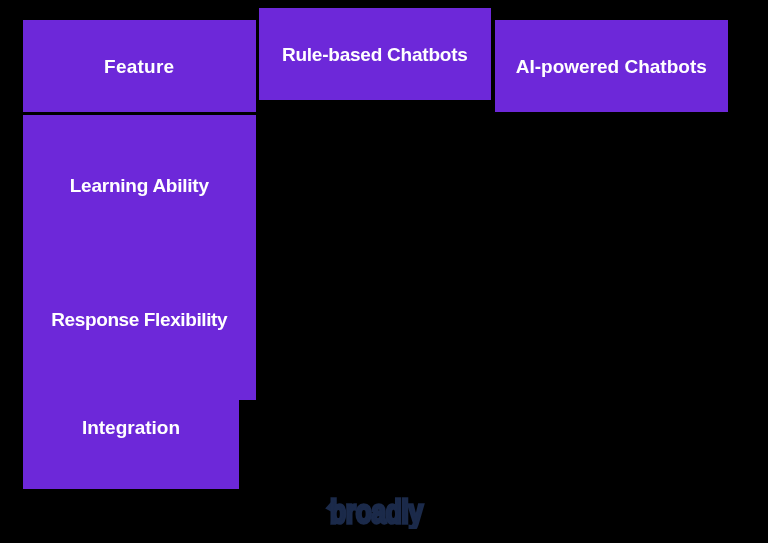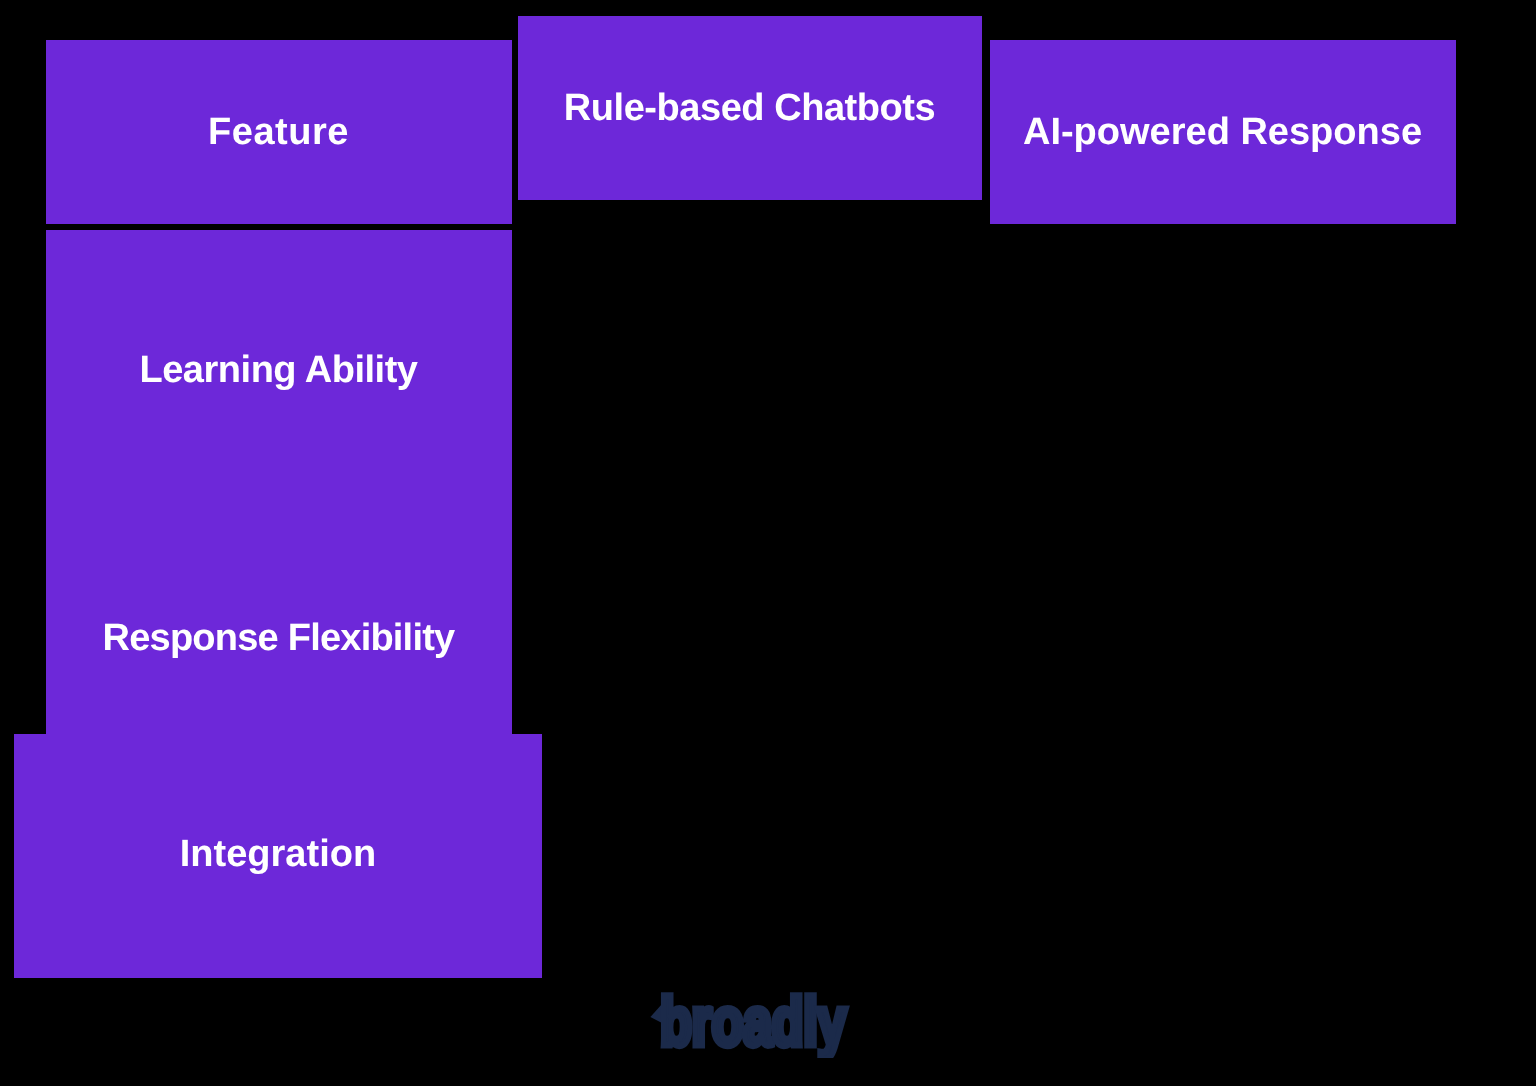--- a/index.html
+++ b/index.html
@@ -9,23 +9,23 @@
   .lsf{letter-spacing:0.25px}
   .hd{padding-top:2px;box-sizing:border-box}
   .ls2{letter-spacing:-0.24px}
   .ls3{letter-spacing:-0.39px}
   #logo{position:absolute;left:322px;top:494px}
 </style>
 </head>
 <body>
   <div class="cell hd lsf" style="left:23px;top:20px;width:232.5px;height:91.5px">Feature</div>
   <div class="cell ls1 hd" style="left:258.5px;top:8px;width:232.5px;height:91.5px">Rule-based Chatbots</div>
-  <div class="cell hd" style="left:494.5px;top:20px;width:233.5px;height:91.5px">AI-powered Response</div>
+  <div class="cell hd" style="left:494.5px;top:20px;width:233.5px;height:91.5px">AI-powered Chatbots</div>
   <div class="cell ls2" style="left:23px;top:114.7px;width:232.5px;height:142px">Learning Ability</div>
   <div class="cell ls3" style="left:23px;top:239.8px;width:232.5px;height:160px">Response Flexibility</div>
-  <div class="cell" style="left:7px;top:367px;width:264px;height:122px">Integration</div>
+  <div class="cell" style="left:23px;top:367px;width:216px;height:122px">Integration</div>
 
   <svg id="logo" width="112" height="35" viewBox="0 0 112 35">
     <g fill="#1b2a4a">
       <polygon points="3.2,14.5 9,8 9,17.5"></polygon>
       <text x="10.4" y="28.5" font-family="Liberation Sans, sans-serif" font-weight="bold" font-size="34" transform="scale(0.77,1)" fill="#1b2a4a" stroke="#1b2a4a" stroke-width="3.5" textLength="121">broadly</text>
     </g>
   </svg>
 
 </body></html>

